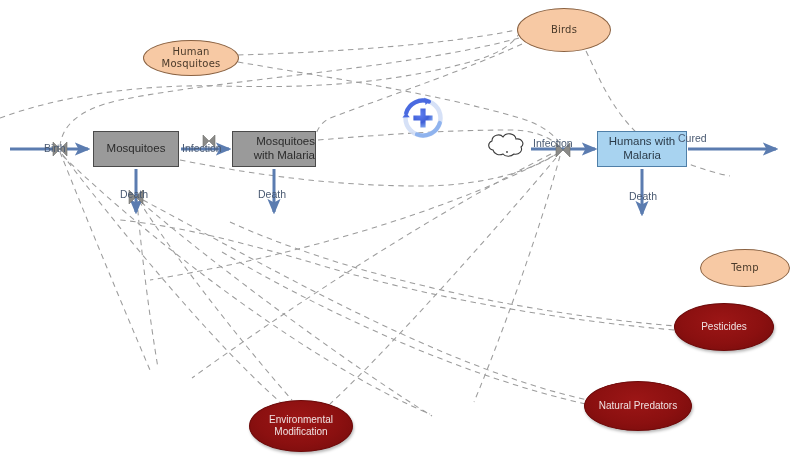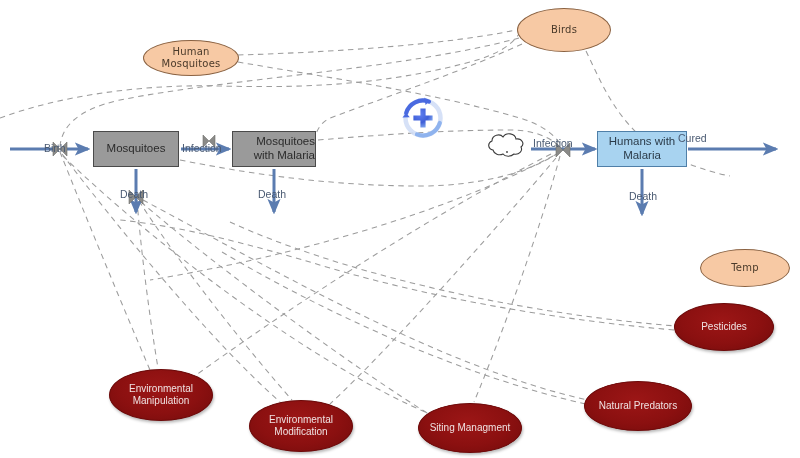--- a/index.html
+++ b/index.html
@@ -222,31 +222,25 @@
   </div>
 
   <div class="node darkred" style="left:674px; top:303px; width:100px; height:48px;">
     <span>Pesticides</span>
   </div>
 
   <div class="node darkred" style="left:584px; top:381px; width:108px; height:50px;">
     <span>Natural Predators</span>
   </div>
 
-  <div class="node darkred" style="left:418px; top:403px; width:104px; height:50px;">
-    <span>Siting Managment</span>
-  </div>
 
   <div class="node darkred" style="left:249px; top:400px; width:104px; height:52px;">
     <span>Environmental Modification</span>
   </div>
 
-  <div class="node darkred" style="left:109px; top:369px; width:104px; height:52px;">
-    <span>Environmental Manipulation</span>
-  </div>
 
   <div class="flow-label" style="left:44px; top:142px;">Birth</div>
   <div class="flow-label" style="left:182px; top:142px;">Infection</div>
   <div class="flow-label" style="left:120px; top:188px;">Death</div>
   <div class="flow-label" style="left:258px; top:188px;">Death</div>
   <div class="flow-label" style="left:533px; top:137px;">Infection</div>
   <div class="flow-label" style="left:678px; top:132px;">Cured</div>
   <div class="flow-label" style="left:629px; top:190px;">Death</div>
 
 </div>

